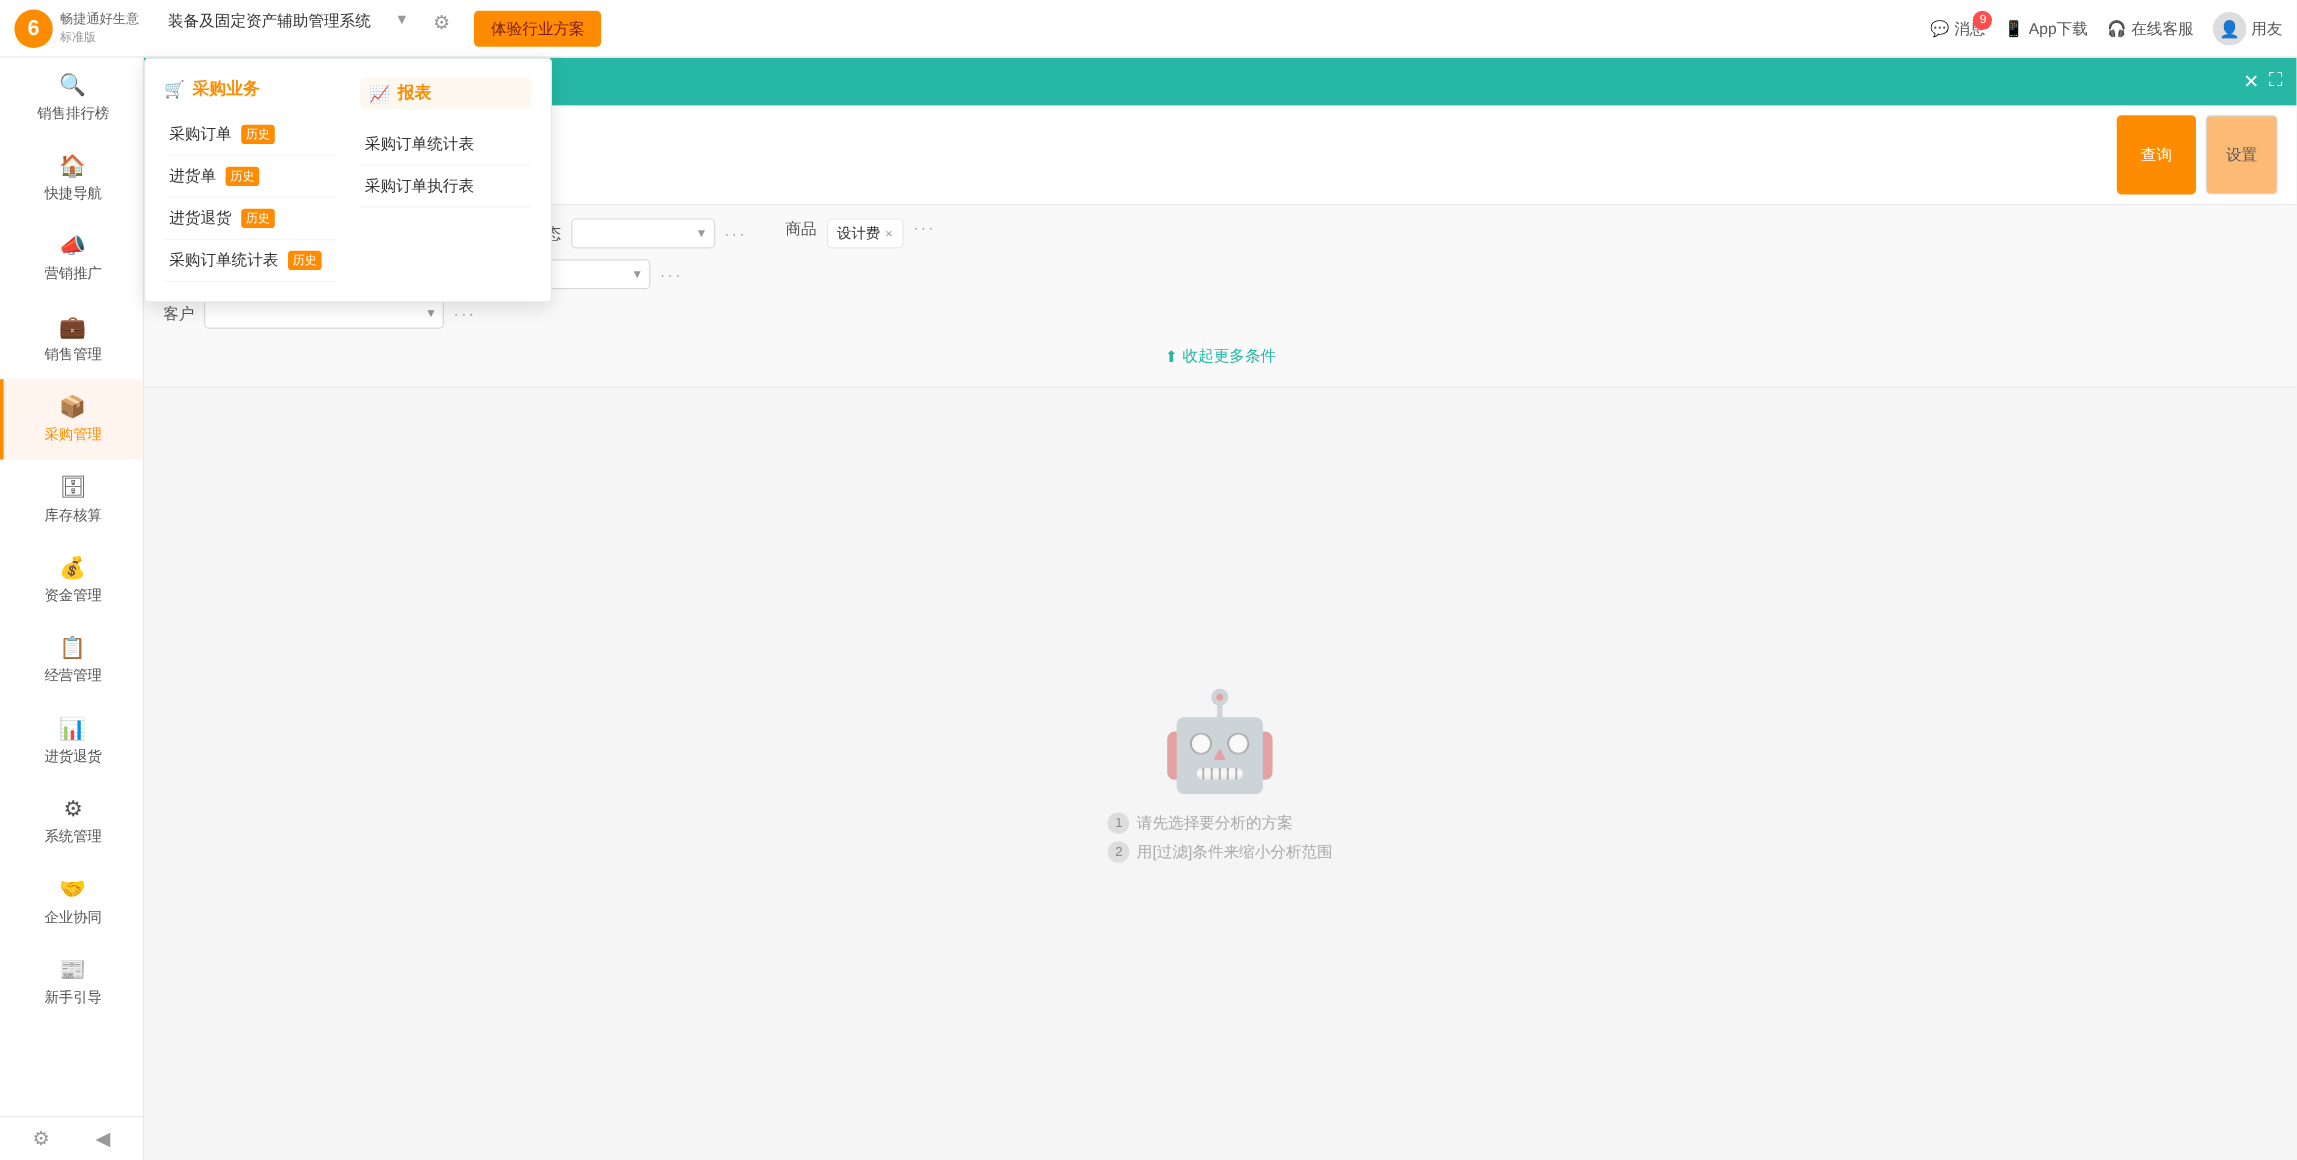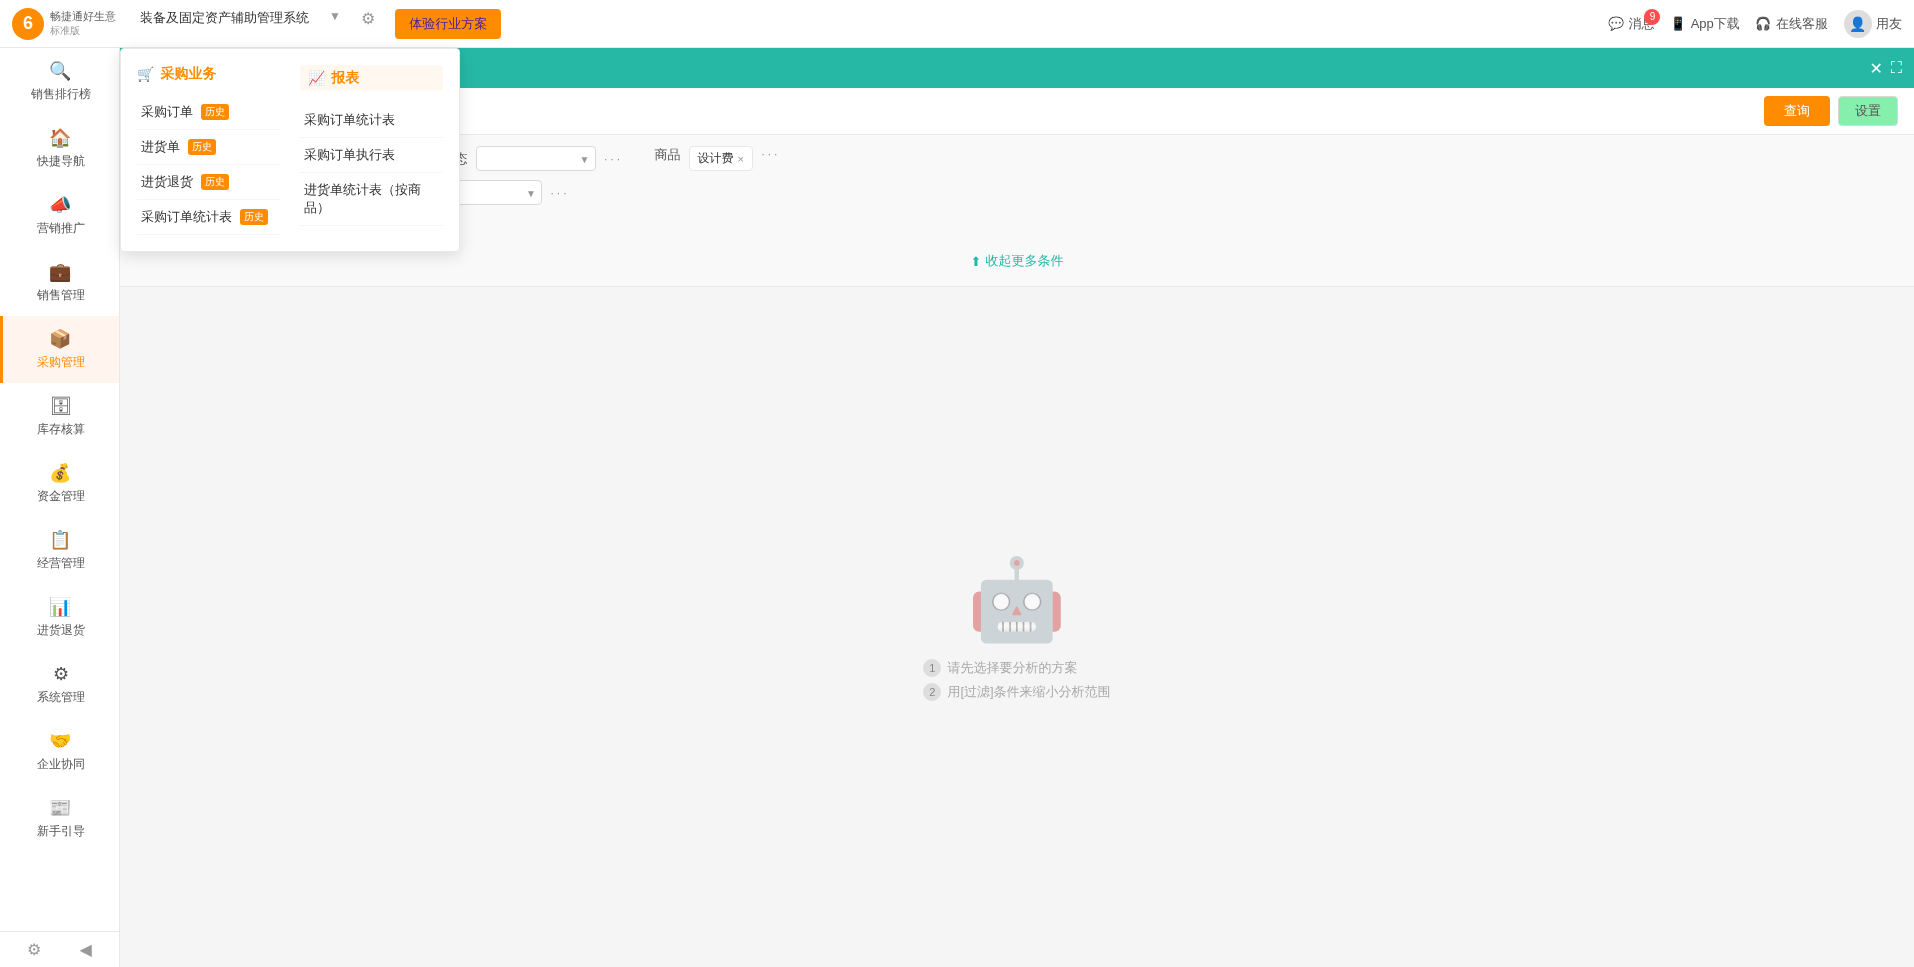--- a/index.html
+++ b/index.html
@@ -8,21 +8,21 @@
     
     .topbar { height: 48px; background: #fff; display: flex; align-items: center; padding: 0 12px; border-bottom: 1px solid #e8e8e8; flex-shrink: 0; }
     .logo-area { width: 120px; display: flex; align-items: center; gap: 6px; }
     .logo-icon { width: 32px; height: 32px; background: #ff8c00; border-radius: 50%; display: flex; align-items: center; justify-content: center; color: white; font-size: 18px; font-weight: bold; }
     .logo-text { font-size: 11px; color: #666; line-height: 1.4; }
     .logo-sub { font-size: 10px; color: #999; }
     .topbar-middle { display: flex; align-items: flex-start; gap: 20px; flex: 1; }
     .system-title { font-size: 13px; color: #333; margin-left: 8px; }
     .title-arrow { color: #999; font-size: 12px; }
     .settings-icon { color: #999; font-size: 16px; cursor: pointer; }
-    .industry-btn { background: #ff8c00; color: #4c1d95; border: none; padding: 6px 14px; border-radius: 4px; font-size: 13px; cursor: pointer; }
+    .industry-btn { background: #ff8c00; color: #7f1d1d; border: none; padding: 6px 14px; border-radius: 4px; font-size: 13px; cursor: pointer; }
     .topbar-right { display: flex; align-items: center; gap: 16px; margin-left: auto; }
     .topbar-action { display: flex; align-items: center; gap: 4px; color: #555; font-size: 13px; cursor: pointer; position: relative; }
     .badge { background: #ff4d4f; color: white; border-radius: 50%; width: 16px; height: 16px; font-size: 10px; display: flex; align-items: center; justify-content: center; position: absolute; top: -6px; right: -6px; }
     .avatar { width: 28px; height: 28px; background: #ddd; border-radius: 50%; display: flex; align-items: center; justify-content: center; color: #999; font-size: 14px; }
 
     
     .main-layout { display: flex; flex: 1; overflow: hidden; }
 
     
     .sidebar { width: 120px; background: #fff; border-right: 1px solid #e8e8e8; display: flex; flex-direction: column; flex-shrink: 0; }
@@ -51,21 +51,21 @@
     .select-wrapper { position: relative; display: inline-block; }
     .select-wrapper::after { content: '▼'; position: absolute; right: 6px; top: 50%; transform: translateY(-50%); font-size: 10px; color: #999; pointer-events: none; }
     .filter-tag { background: #fff; border: 1px solid #e8e8e8; border-radius: 4px; padding: 3px 8px; font-size: 12px; color: #333; display: flex; align-items: center; gap: 4px; }
     .filter-tag-close { color: #999; cursor: pointer; font-size: 11px; }
     .filter-date { display: flex; align-items: center; gap: 4px; }
     .filter-date-btn { border: 1px solid #d9d9d9; border-radius: 4px; padding: 4px 8px; font-size: 12px; background: white; cursor: pointer; color: #333; }
     .filter-date-btn.active { background: #26b8a5; color: white; border-color: #26b8a5; }
     .filter-dots { color: #999; letter-spacing: 2px; cursor: pointer; }
     .toolbar-btn { display: flex; align-items: center; gap: 4px; color: #555; font-size: 13px; cursor: pointer; }
     .toolbar-btn-primary { background: #ff8c00; color: white; border: none; padding: 6px 20px; border-radius: 4px; font-size: 13px; cursor: pointer; }
-    .toolbar-btn-default { background: #86efac; color: #555; border: 1px solid #d9d9d9; padding: 5px 16px; border-radius: 4px; font-size: 13px; cursor: pointer; }
+    .toolbar-btn-default { background: #fdba74; color: #555; border: 1px solid #d9d9d9; padding: 23px 16px; border-radius: 4px; font-size: 13px; cursor: pointer; }
     .collapse-btn { color: #26b8a5; font-size: 13px; cursor: pointer; display: flex; align-items: center; gap: 4px; justify-content: center; padding: 6px; }
 
     
     .empty-state { flex: 1; display: flex; flex-direction: column; align-items: center; justify-content: center; gap: 12px; color: #aaa; }
     .empty-tips { display: flex; flex-direction: column; gap: 6px; }
     .empty-tip { display: flex; align-items: center; gap: 6px; font-size: 13px; color: #aaa; }
     .tip-num { width: 18px; height: 18px; border-radius: 50%; background: #ddd; color: #888; font-size: 11px; display: flex; align-items: center; justify-content: center; }
 
     
     .dropdown-menu { position: absolute; top: 48px; left: 120px; background: white; border: 1px solid #e8e8e8; border-radius: 4px; box-shadow: 0 4px 16px rgba(0,0,0,0.12); z-index: 1000; width: 340px; padding: 16px; }
@@ -322,18 +322,15 @@
       <div class="dropdown-col-title" style="background:#fff8f0; padding:4px 8px; border-radius:4px;">
         <span>📈</span>
         <span>报表</span>
       </div>
       <div class="dropdown-item">
         <span>采购订单统计表</span>
       </div>
       <div class="dropdown-item">
         <span>采购订单执行表</span>
       </div>
-      <div class="dropdown-item">
-        <span>进货单统计表（按商品）</span>
-      </div>
     </div>
   </div>
 </div>
 
 </body></html>

